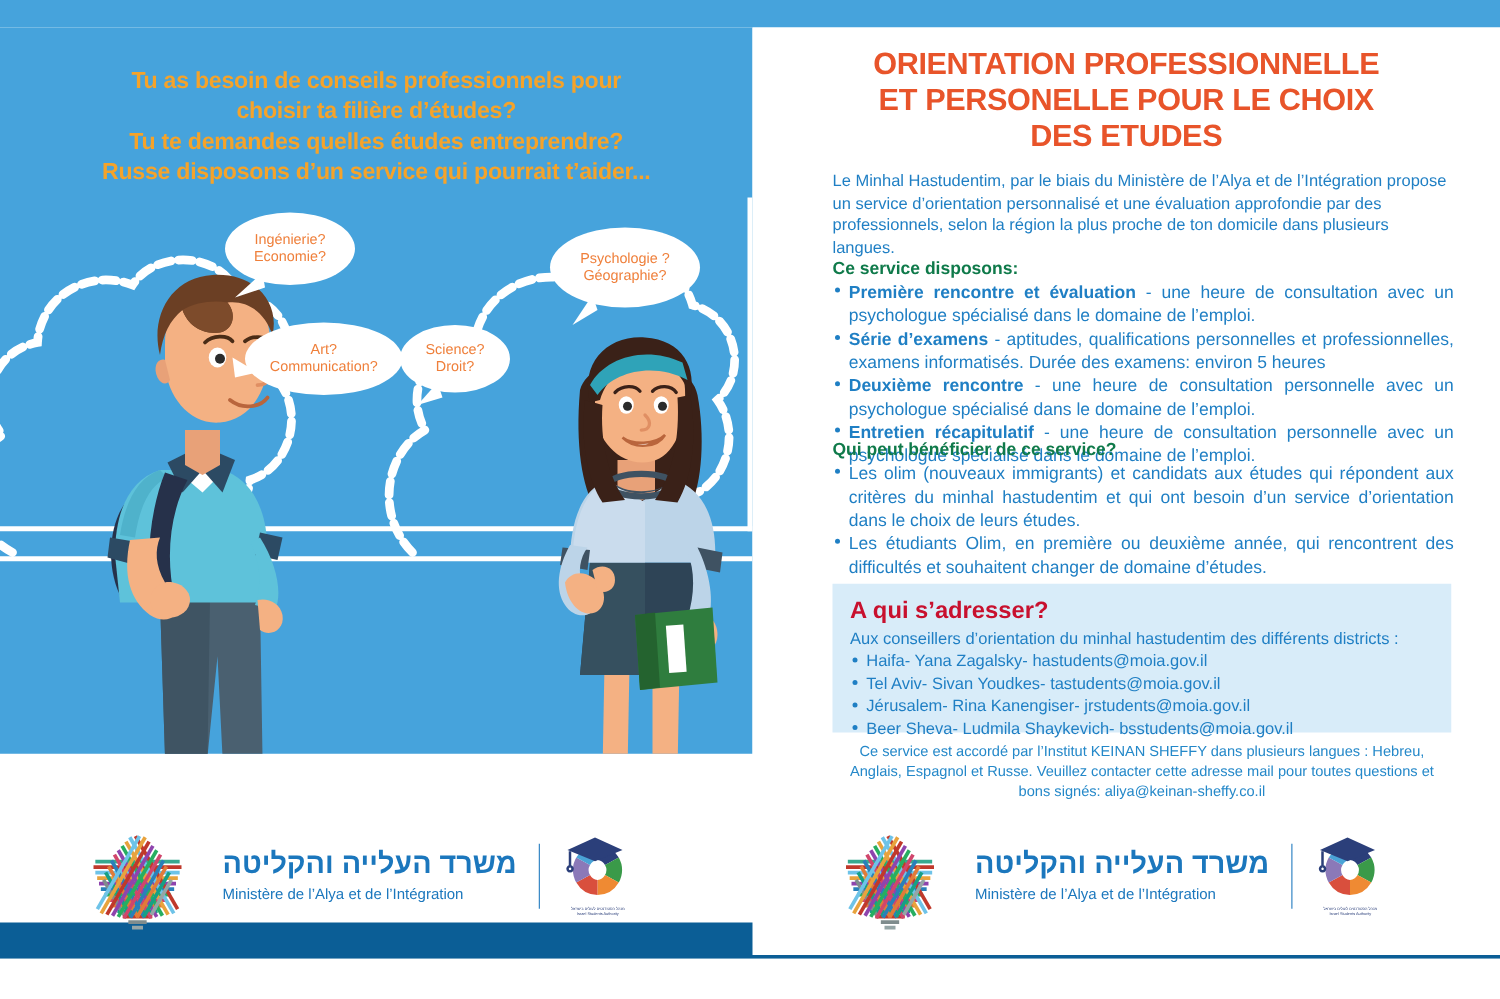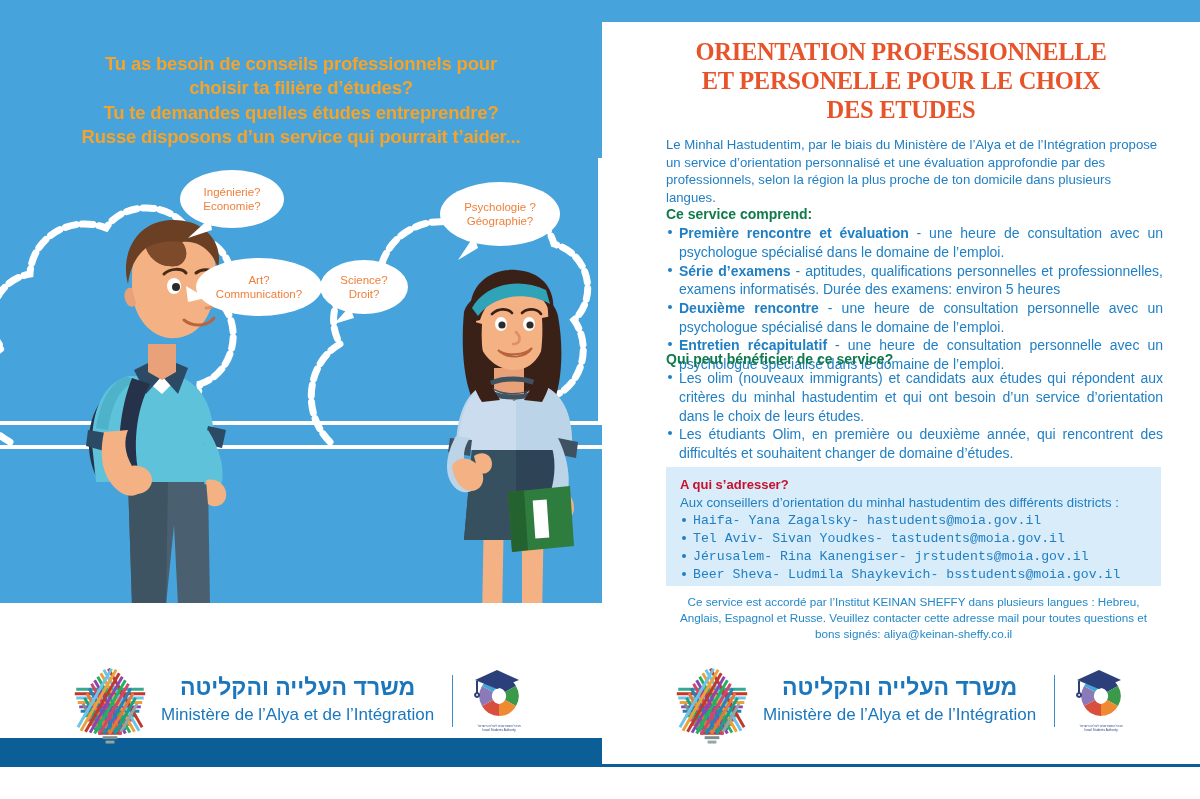--- a/index.html
+++ b/index.html
@@ -32,51 +32,51 @@
   .bubble{position:absolute;background:#ffffff;border-radius:50%;
     display:flex;flex-direction:column;align-items:center;justify-content:center;
     color:#ef7f3a;font-size:11.5px;line-height:1.25;text-align:left;}
 
   
   .char{position:absolute;}
 
   
   .right-panel{position:absolute;left:602px;top:22px;width:598px;height:742px;background:#ffffff;}
   .title{position:absolute;left:18px;top:18px;width:562px;text-align:center;
-    color:#e8542a;font-weight:bold;font-size:24.5px;line-height:1.18;letter-spacing:-0.3px;font-family:Liberation Serif, serif;}
+    color:#e8542a;font-weight:bold;font-size:24.5px;line-height:1.18;letter-spacing:-0.3px;}
   .intro{position:absolute;left:66px;top:113px;width:497px;color:#1f7fc4;
     font-size:13.2px;line-height:1.33;}
   .sec{position:absolute;left:66px;width:497px;}
   .sec-h{color:#0f7a4a;font-weight:bold;font-size:14px;line-height:1.3;margin-bottom:1px;}
   ul.b{list-style:none;margin:0;padding:0;}
   ul.b li{position:relative;padding-left:13px;color:#1f7fc4;font-size:14px;line-height:1.335;
     text-align:justify;}
   ul.b li::before{content:"";position:absolute;left:2px;top:6px;width:4px;height:4px;
     border-radius:50%;background:#1f7fc4;}
   ul.b li b{font-weight:bold;color:#1f7fc4;}
   .sec2 li{text-align:justify;}
 
   .contact{position:absolute;left:666px;top:467px;width:495px;height:119px;
     background:#d8ecf9;box-sizing:border-box;padding:10px 16px 8px 14px;}
-  .contact .ch{color:#c8102e;font-weight:bold;font-size:13px;line-height:1.3;}
+  .contact .ch{color:#c8102e;font-weight:bold;font-size:19px;line-height:1.3;}
   .contact .cl{color:#1f7fc4;font-size:13.2px;line-height:1.3;text-align:justify;}
-  .contact ul{list-style:none;margin:1px 0 0 0;padding:0;font-family:Liberation Mono, monospace;}
+  .contact ul{list-style:none;margin:1px 0 0 0;padding:0;}
   .contact ul li{position:relative;padding-left:13px;color:#1f7fc4;font-size:13.2px;line-height:1.36;}
   .contact ul li::before{content:"";position:absolute;left:2px;top:6px;width:4px;height:4px;
     border-radius:50%;background:#1f7fc4;}
 
   .note{position:absolute;left:666px;top:594px;width:495px;text-align:center;
     color:#2488c9;font-size:11.7px;line-height:1.36;}
 
   
   .footer{position:absolute;display:flex;align-items:center;}
   .logo-star{width:88px;height:98px;flex:0 0 auto;}
-  .min-text{margin-left:7px;text-align:center;}
+  .min-text{margin-left:24px;}
   .min-he{color:#1b77bd;font-weight:bold;font-size:23px;direction:rtl;line-height:1.1;}
-  .min-fr{color:#1b77bd;font-size:17px;line-height:1.5;margin-top:2px;}
+  .min-fr{color:#1b77bd;font-size:12px;line-height:1.5;margin-top:2px;}
   .divider{width:1px;height:52px;background:#1b77bd;margin:0 16px 0 18px;opacity:.85;}
   .isa{width:60px;height:70px;flex:0 0 auto;}
   .isa-cap{font-size:3.1px;color:#2b3f7a;text-align:center;line-height:1.25;margin-top:1px;
     font-family:"Liberation Sans",sans-serif;}
 </style>
 </head>
 <body>
 
 <div class="page">
 
@@ -258,21 +258,21 @@
 
   <div class="title" style="position:absolute;left:620px;top:38px;width:562px;">
     <div>ORIENTATION PROFESSIONNELLE</div>
     <div>ET PERSONELLE POUR LE CHOIX</div>
     <div>DES ETUDES</div>
   </div>
 
   <div class="intro" style="left:666px;top:136px;width:495px;">Le Minhal Hastudentim, par le biais du Ministère de l’Alya et de l’Intégration propose un service d’orientation personnalisé et une évaluation approfondie par des professionnels, selon la région la plus proche de ton domicile dans plusieurs langues.</div>
 
   <div class="sec" style="left:666px;top:205px;">
-    <div class="sec-h">Ce service comprend:</div>
+    <div class="sec-h">Ce service disposons:</div>
     <ul class="b">
       <li><b>Première rencontre et évaluation</b><span> - une heure de consultation avec un psychologue spécialisé dans le domaine de l’emploi.</span></li>
       <li><b>Série d’examens</b><span> - aptitudes, qualifications personnelles et professionnelles, examens informatisés. Durée des examens: environ 5 heures</span></li>
       <li><b>Deuxième rencontre</b><span> - une heure de consultation personnelle avec un psychologue spécialisé dans le domaine de l’emploi.</span></li>
       <li><b>Entretien récapitulatif</b><span> - une heure de consultation personnelle avec un psychologue spécialisé dans le domaine de l’emploi.</span></li>
     </ul>
   </div>
 
   <div class="sec sec2" style="left:666px;top:350px;">
     <div class="sec-h">Qui peut bénéficier de ce service?</div>

